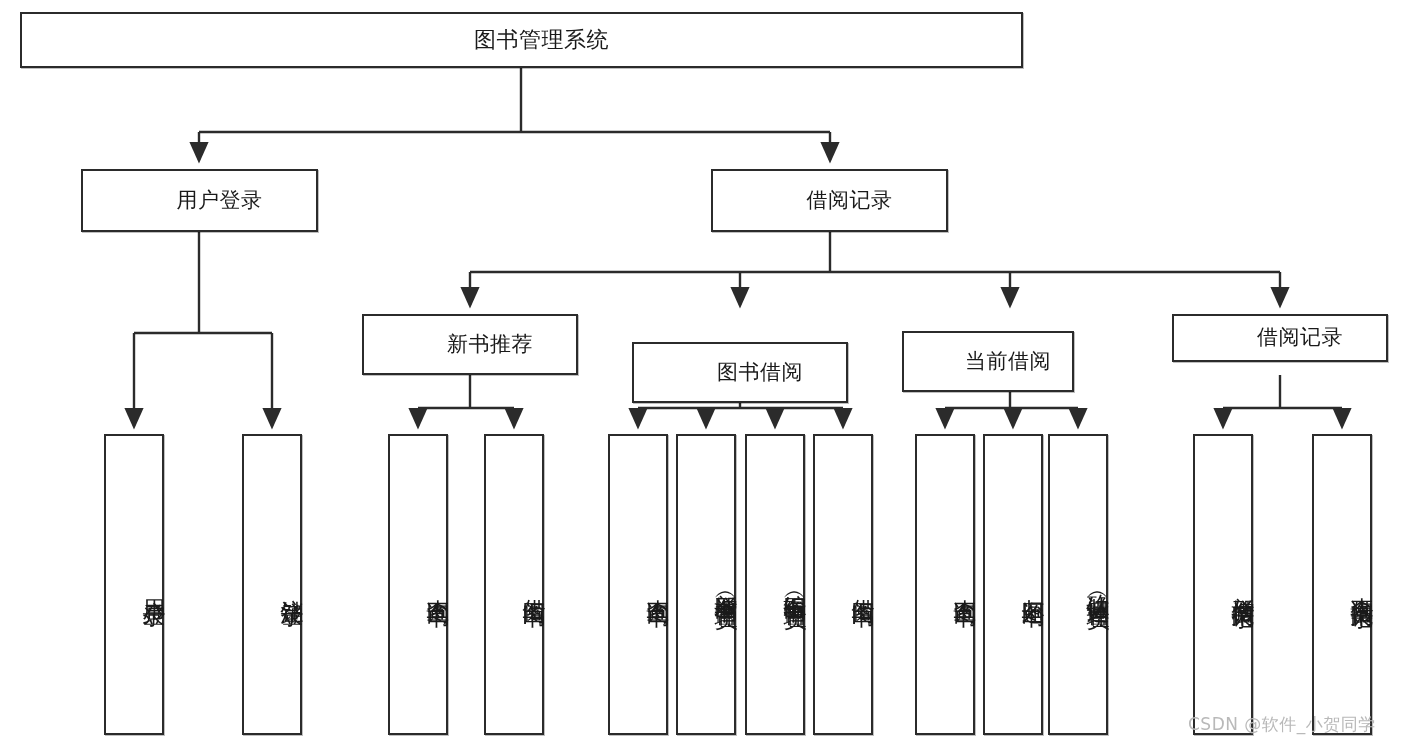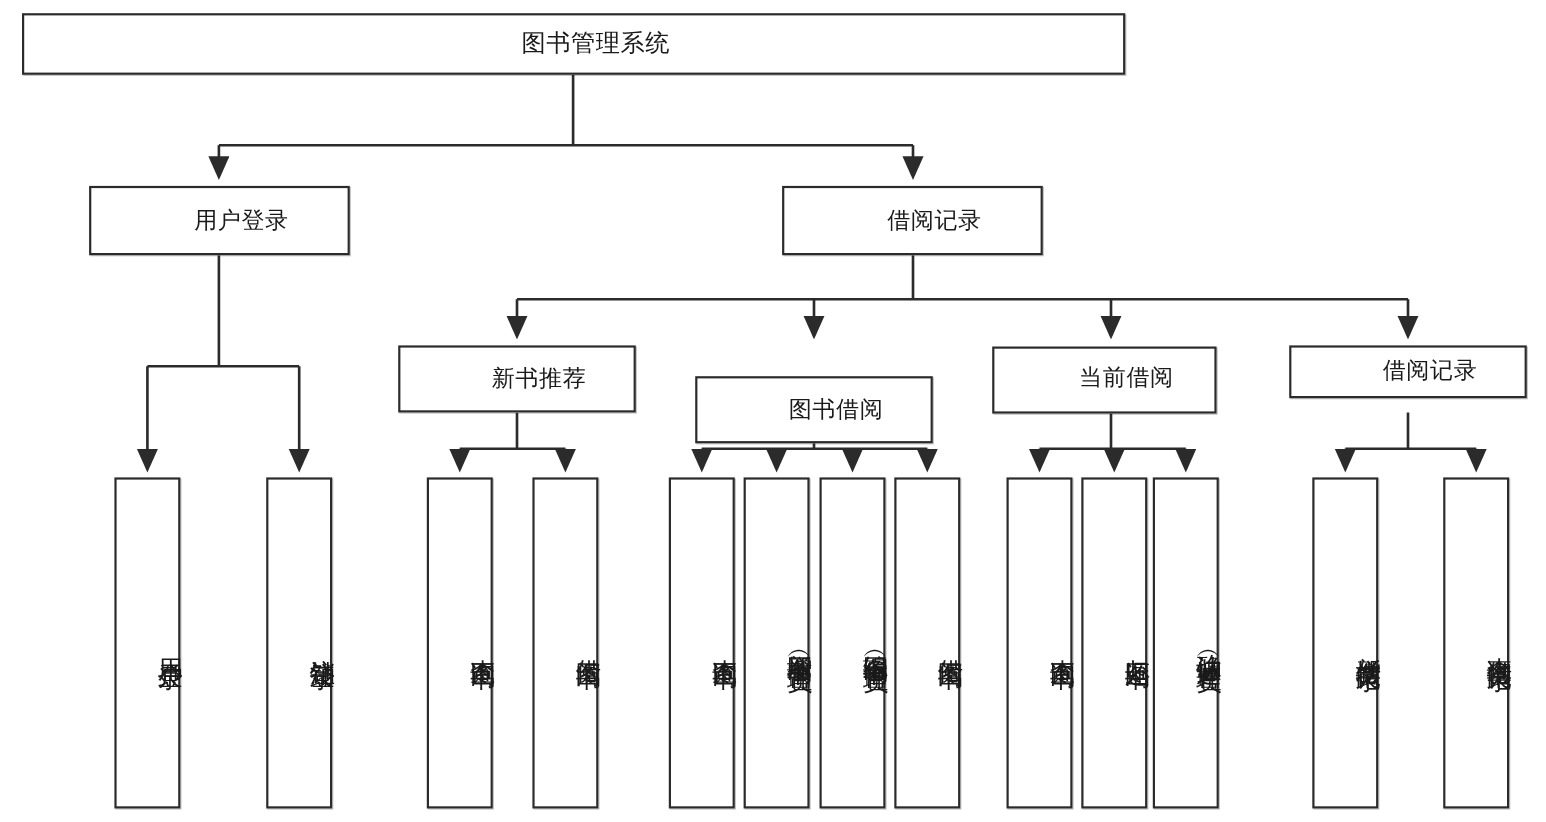--- a/index.html
+++ b/index.html
@@ -134,21 +134,21 @@
   <div class="node horiz" style="left:711px; top:169px; width:237px; height:63px;">
     <span class="lbl">借阅记录</span>
   </div>
 
   <div class="node horiz" style="left:362px; top:314px; width:216px; height:61px;">
     <span class="lbl">新书推荐</span>
   </div>
   <div class="node horiz" style="left:632px; top:314px; width:216px; height:61px;margin-top:28px;">
     <span class="lbl">图书借阅</span>
   </div>
-  <div class="node horiz" style="left:902px; top:315px; width:204px; height:61px;font-family:Liberation Mono, monospace;">
+  <div class="node horiz" style="left:902px; top:331px; width:172px; height:61px;">
     <span class="lbl">当前借阅</span>
   </div>
   <div class="node horiz" style="left:1172px; top:314px; width:216px; height:48px;">
     <span class="lbl">借阅记录</span>
   </div>
 
   <div class="node vert" style="left:104px; top:434px; width:60px; height:301px;">
     <span class="lbl">用户登录</span>
   </div>
   <div class="node vert" style="left:242px; top:434px; width:60px; height:301px;">
@@ -185,14 +185,15 @@
     <span class="lbl">确认归还（管理员）</span>
   </div>
 
   <div class="node vert" style="left:1193px; top:434px; width:60px; height:301px;">
     <span class="lbl">新增借阅记录</span>
   </div>
   <div class="node vert" style="left:1312px; top:434px; width:60px; height:301px;">
     <span class="lbl">查询借阅记录</span>
   </div>
 
+  <div id="watermark">CSDN @软件_小贺同学</div>
 
 </div>
 
 </body></html>

